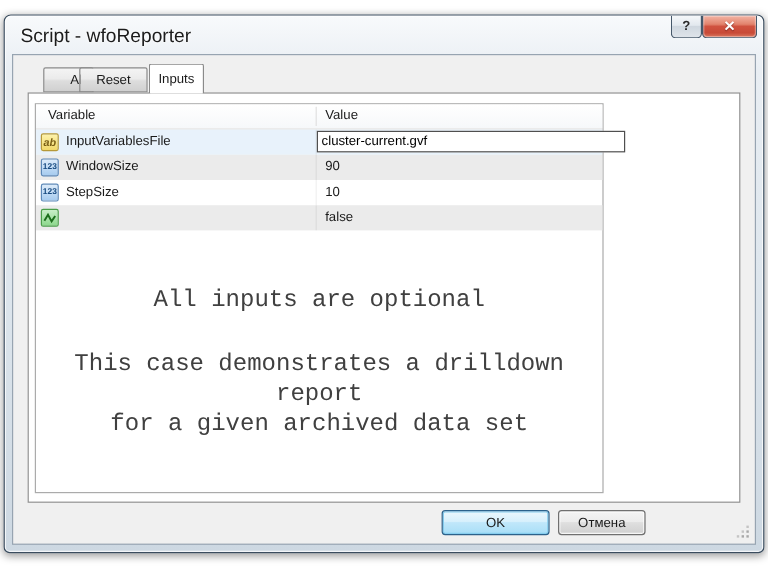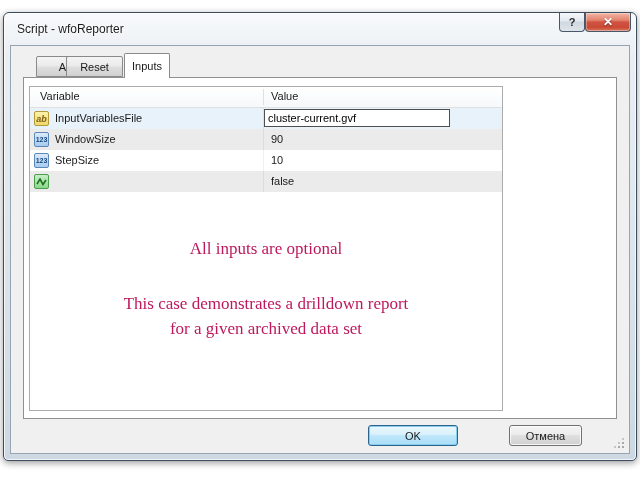--- a/index.html
+++ b/index.html
@@ -9,21 +9,21 @@
     -webkit-font-smoothing:antialiased;
   }
   
   .window {
     position:absolute; left:3px; top:12px; width:632px; height:447px;
     border:1px solid #3a4c5e; border-radius:6px 6px 5px 5px;
     background:linear-gradient(180deg,#f8fafc 0%,#e9eef3 10%,#dfe7ee 45%,#cdd8e2 100%);
     box-shadow:0 2px 7px rgba(0,0,0,0.40), inset 0 0 0 1px rgba(255,255,255,0.75);
   }
   .title-text {
-    position:absolute; left:13px; top:9px; font-size:12px; color:#1c1c1c;
+    position:absolute; left:13px; top:9px; font-size:16px; color:#1c1c1c;
     text-shadow:0 0 4px #ffffff, 0 0 2px #ffffff;
   }
   .win-btn {
     position:absolute; top:0; height:19px; box-sizing:border-box;
     border:1px solid #46586a; border-top:none; border-radius:0 0 4px 4px;
     display:flex; align-items:center; justify-content:center; font-size:11px;
     cursor:default;
   }
   .help-btn {
     left:555px; width:26px;
@@ -84,50 +84,50 @@
     display:flex; align-items:center; justify-content:center;
   }
   .icon-str  { background:linear-gradient(#fdf2ab,#f1d86a); border:1px solid #b69939;
                color:#7a5f16; font-size:9px; font-weight:bold; font-style:italic; }
   .icon-int  { background:linear-gradient(#dcebfa,#a6cbef); border:1px solid #5c88b8;
                color:#16497f; font-size:7px; font-weight:bold; }
   .icon-bool { background:linear-gradient(#c9eec9,#8cd88c); border:1px solid #4a9e4a; }
   .row .rvar { position:absolute; left:25px;  top:4px; }
   .row .rval { position:absolute; left:241px; top:4px; }
   .edit {
-    position:absolute; left:234px; top:1px; width:186px; height:18px;
+    position:absolute; left:234px; top:1px; width:257px; height:18px;
     box-sizing:border-box; border:1px solid #4f4f4f; background:#ffffff;
     font-family:"Liberation Sans", sans-serif; font-size:11px; padding:0 3px;
     outline:none;
   }
   
   .note {
     position:absolute; left:0; width:100%; text-align:center;
-    font-family:Liberation Serif, serif; font-size:17px; color:#be185d;
+    font-family:Liberation Mono, monospace; font-size:20px; color:#404040;
   }
   .note-1 { top:152px; }
   .note-2 { top:204px; line-height:25px; }
   
   .btn {
     position:absolute; box-sizing:border-box; height:21px;
     border:1px solid #707070; border-radius:3px;
     background:linear-gradient(#f4f4f4,#ececec 45%,#dfdfdf 50%,#d0d0d0);
     box-shadow:inset 0 0 0 1px rgba(255,255,255,0.8);
     font-size:11px; color:#1a1a1a;
     display:flex; align-items:center; justify-content:center; cursor:default;
   }
   .btn-load  { left:499px; top:307px; width:101px; }
   .btn-save  { left:499px; top:340px; width:101px; }
   .btn-ok {
     left:357px; top:379px; width:90px;
     border:1px solid #2c628b;
     background:linear-gradient(#edf8fd,#d7f0fc 45%,#c0e7fa 50%,#a8def7);
     box-shadow:inset 0 0 0 1px #86cdee;
   }
-  .btn-cancel { left:454px; top:379px; width:73px;margin-left:44px; }
+  .btn-cancel { left:454px; top:379px; width:73px; }
   .btn-reset  { left:533px; top:379px; width:73px; }
   
   .grip { position:absolute; right:4px; bottom:4px; width:12px; height:12px; }
   .grip-dot {
     position:absolute; right:1px; bottom:1px; width:2px; height:2px; background:#a8a8a8;
     box-shadow:-4px 0 #a8a8a8, -8px 0 #c4c4c4, 0 -4px #a8a8a8, -4px -4px #c4c4c4, 0 -8px #c4c4c4;
   }
 </style>
 </head>
 <body>

